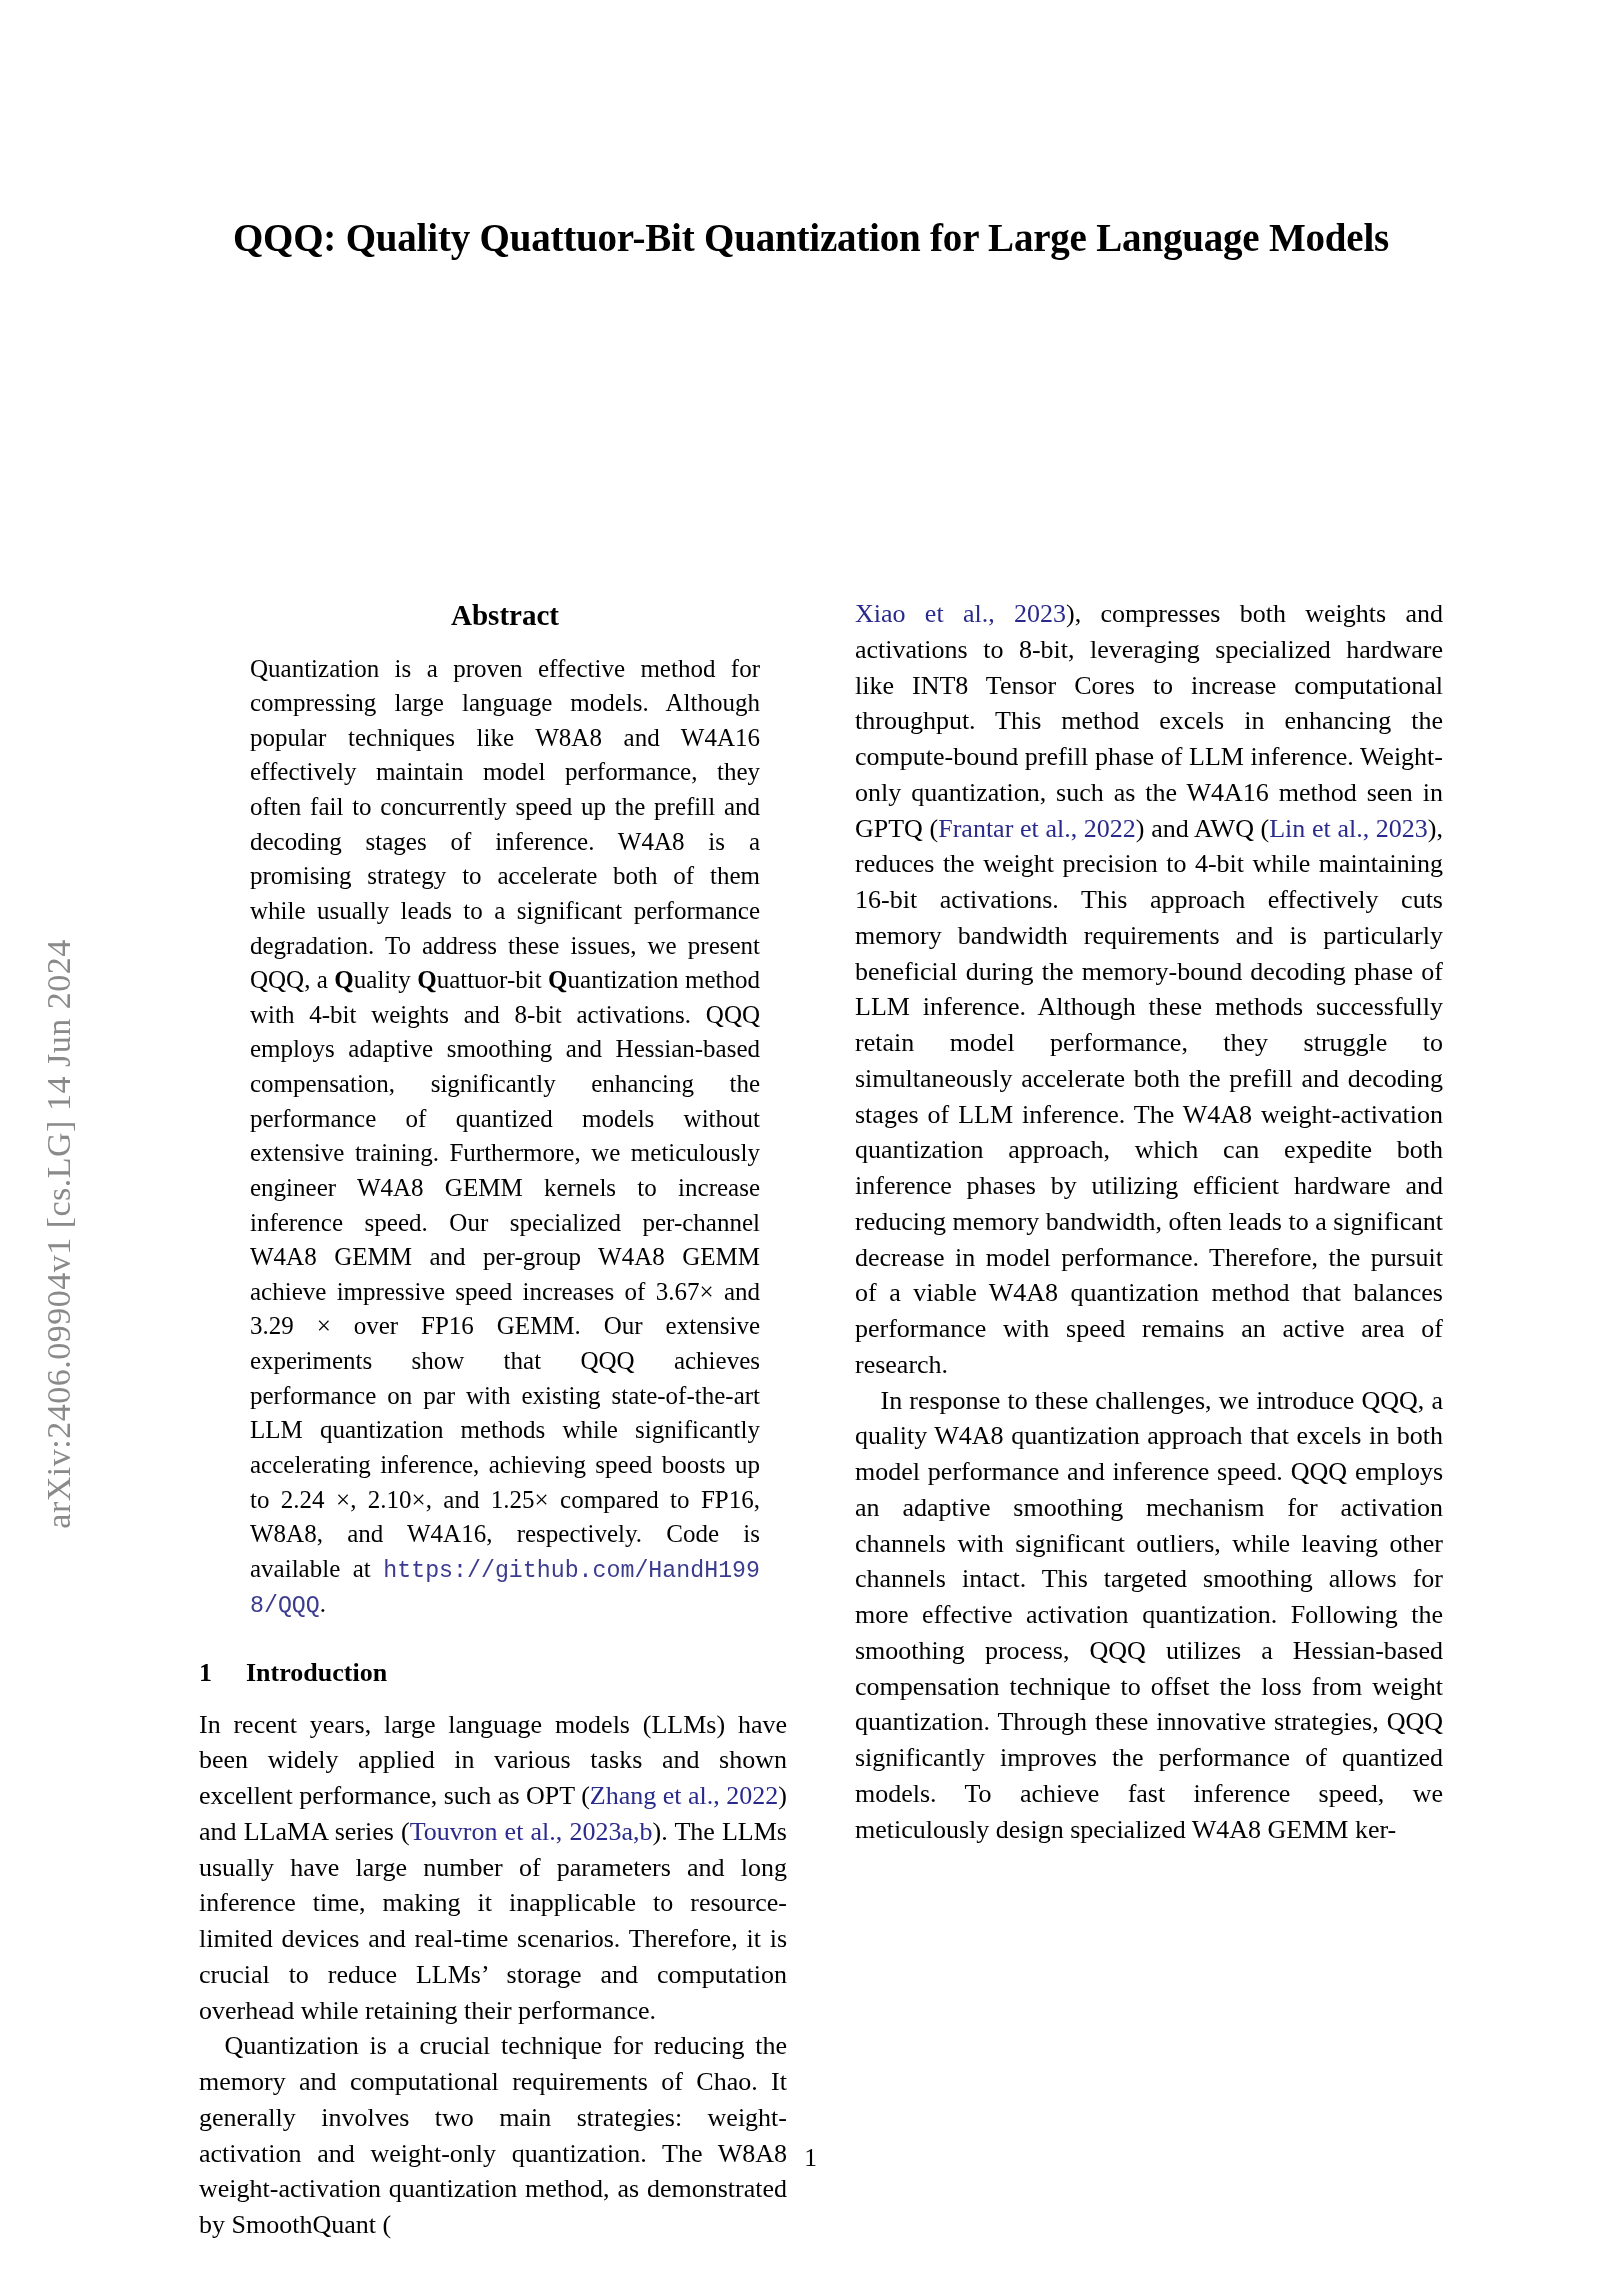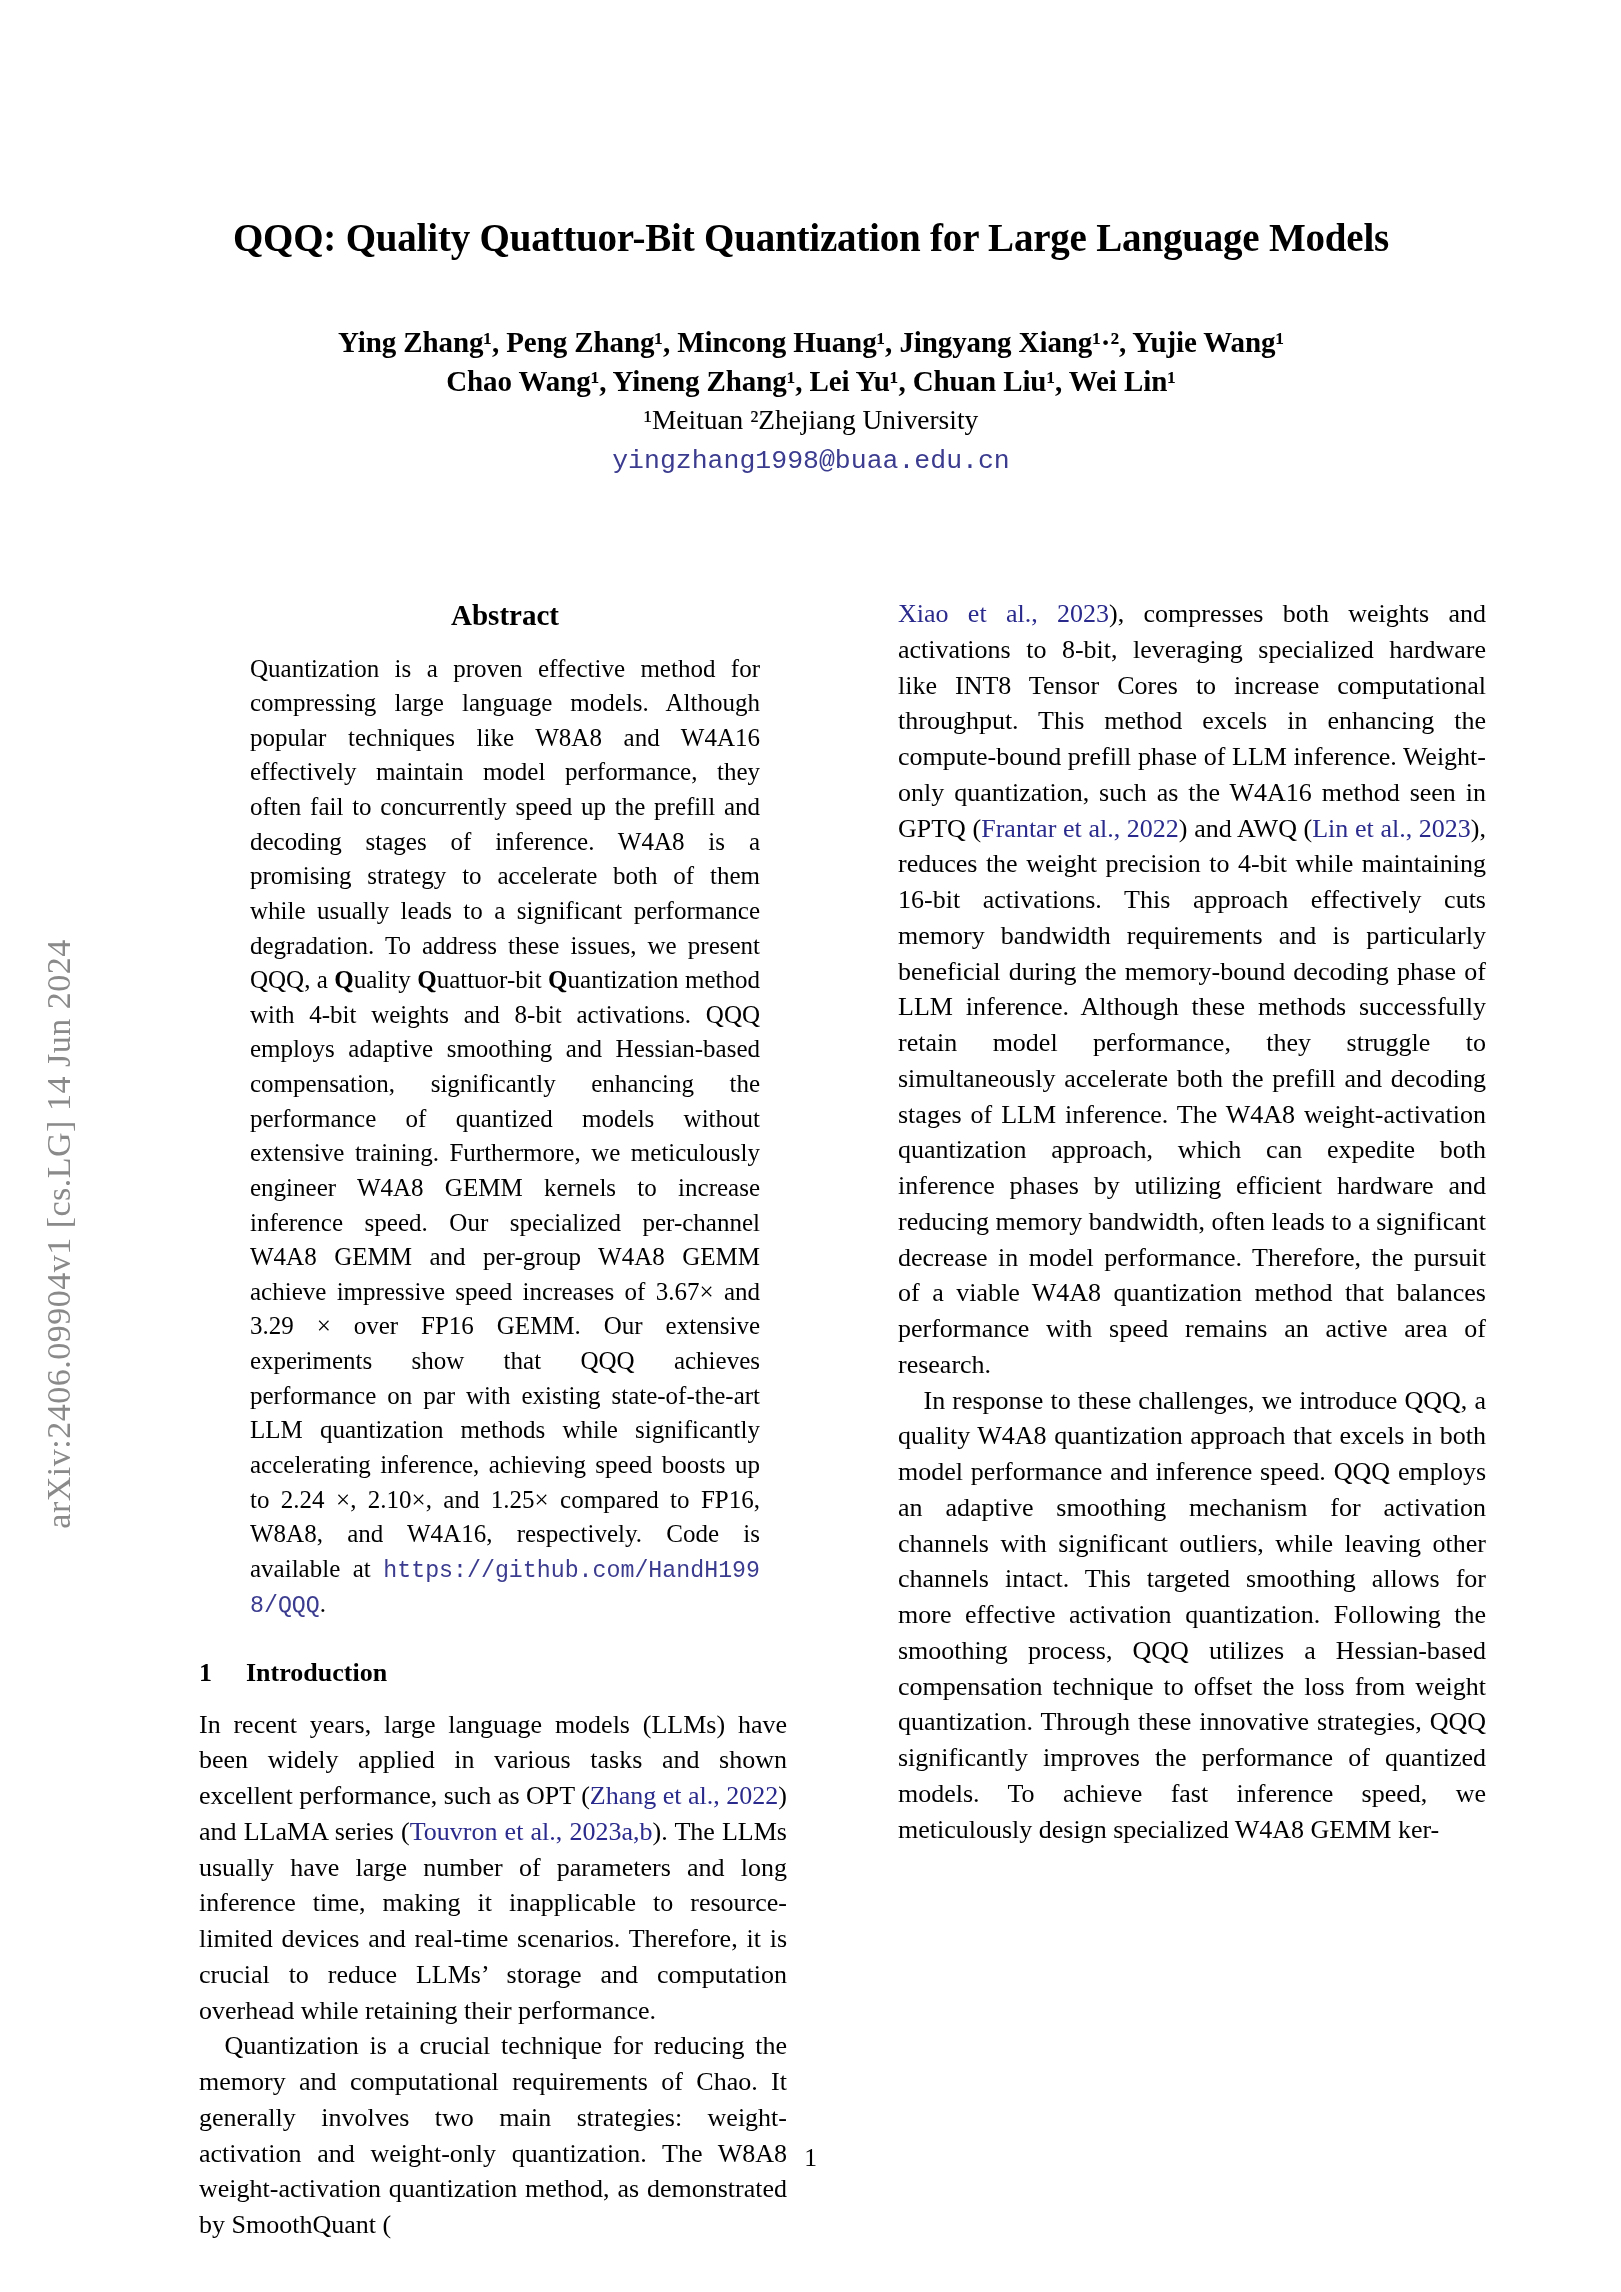--- a/index.html
+++ b/index.html
@@ -93,21 +93,21 @@
     top: 596px;
     width: 588px;
     font-size: 26px;
     line-height: 1.375;
     text-align: justify;
     text-justify: inter-word;
     hyphens: none;
     margin-left: 8px;
   }
   .col-left  { left: 191px; }
-  .col-right { left: 890px; }
+  .col-right { left: 847px; }
 
   .abstract-wrap {
     width: 510px;
     margin: 0 auto 0 51px;
   }
   .abstract-heading {
     text-align: center;
     font-size: 29px;
     font-weight: bold;
     margin: 0 0 15.7px 0;
@@ -159,30 +159,20 @@
 <body>
 
 <div class="page">
 
   <div class="arxiv-stamp">arXiv:2406.09904v1  [cs.LG]  14 Jun 2024</div>
 
   <div class="title-block">
     <h1 class="paper-title">QQQ: Quality Quattuor-Bit Quantization for Large Language Models</h1>
   </div>
 
-  <div class="authors-block">
-    <p class="author-line">
-      <span>Ying Zhang¹, Peng Zhang¹, Mincong Huang¹, Jingyang Xiang¹·², Yujie Wang¹</span>
-    </p>
-    <p class="author-line">
-      <span>Chao Wang¹, Yineng Zhang¹, Lei Yu¹, Chuan Liu¹, Wei Lin¹</span>
-    </p>
-    <p class="affil-line">¹Meituan ²Zhejiang University</p>
-    <p class="email-line">yingzhang1998@buaa.edu.cn</p>
-  </div>
 
   <div class="col col-left">
 
     <div class="abstract-wrap">
       <div class="abstract-heading">Abstract</div>
       <p class="abstract-body"><span>Quantization is a proven effective method for compressing large language models. Although popular techniques like W8A8 and W4A16 effectively maintain model performance, they often fail to concurrently speed up the prefill and decoding stages of inference. W4A8 is a promising strategy to accelerate both of them while usually leads to a significant performance degradation. To address these issues, we present QQQ, a </span><span class="bq">Q</span><span>uality </span><span class="bq">Q</span><span>uattuor-bit </span><span class="bq">Q</span><span>uantization method with 4-bit weights and 8-bit activations. QQQ employs adaptive smoothing and Hessian-based compensation, significantly enhancing the performance of quantized models without extensive training. Furthermore, we meticulously engineer W4A8 GEMM kernels to increase inference speed. Our specialized per-channel W4A8 GEMM and per-group W4A8 GEMM achieve impressive speed increases of 3.67× and 3.29 × over FP16 GEMM. Our extensive experiments show that QQQ achieves performance on par with existing state-of-the-art LLM quantization methods while significantly accelerating inference, achieving speed boosts up to 2.24 ×, 2.10×, and 1.25× compared to FP16, W8A8, and W4A16, respectively. Code is available at </span><span class="url">https://github.com/HandH1998/QQQ</span><span>.</span></p>
     </div>
 
     <div class="section-heading"><span class="num">1</span><span>Introduction</span></div>
 

